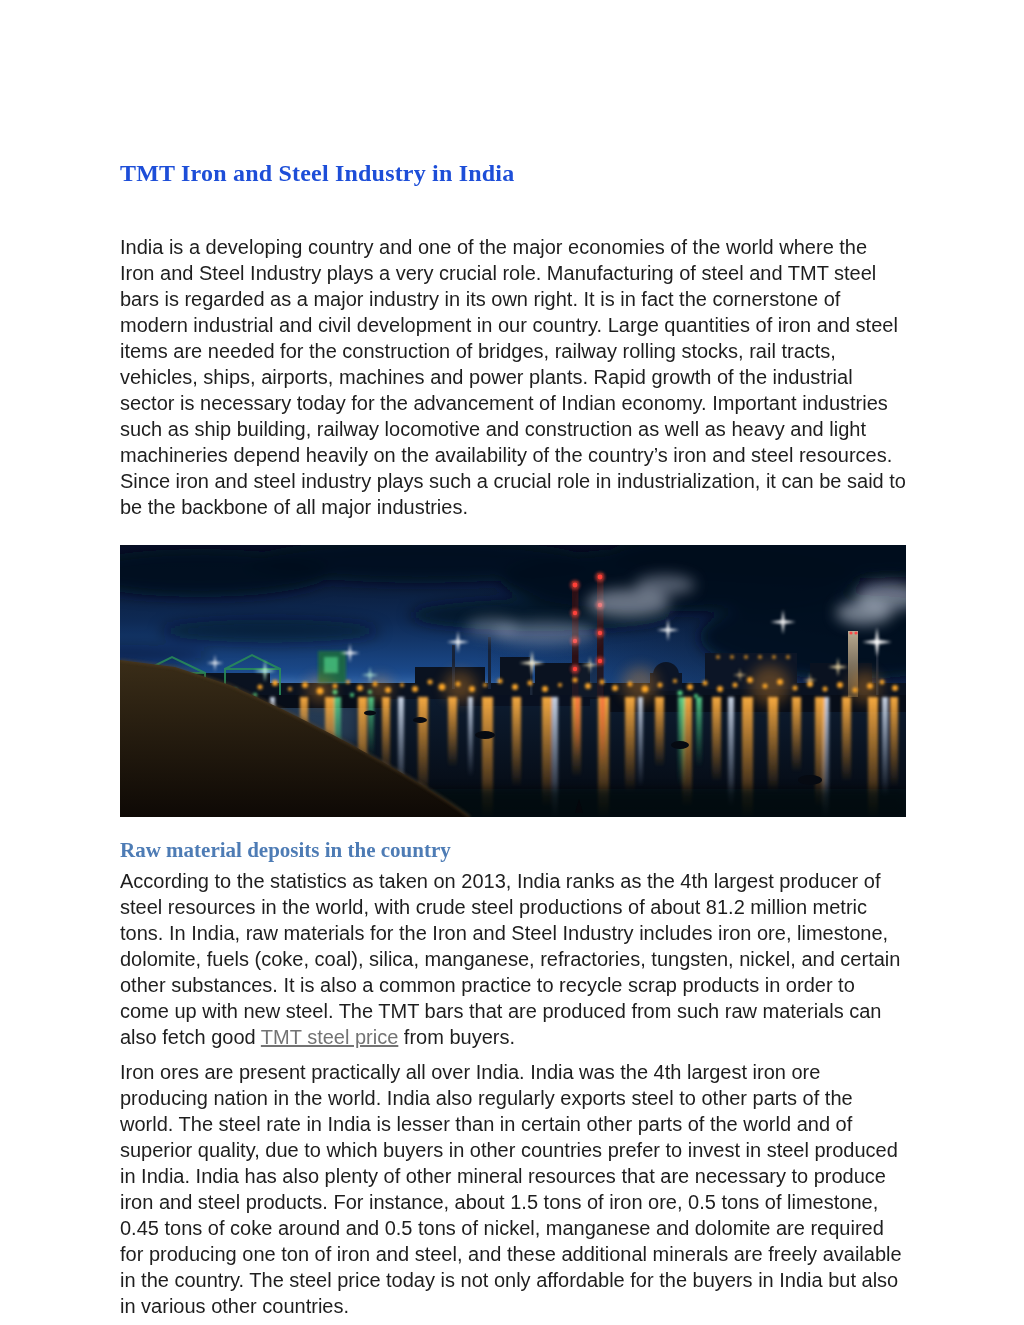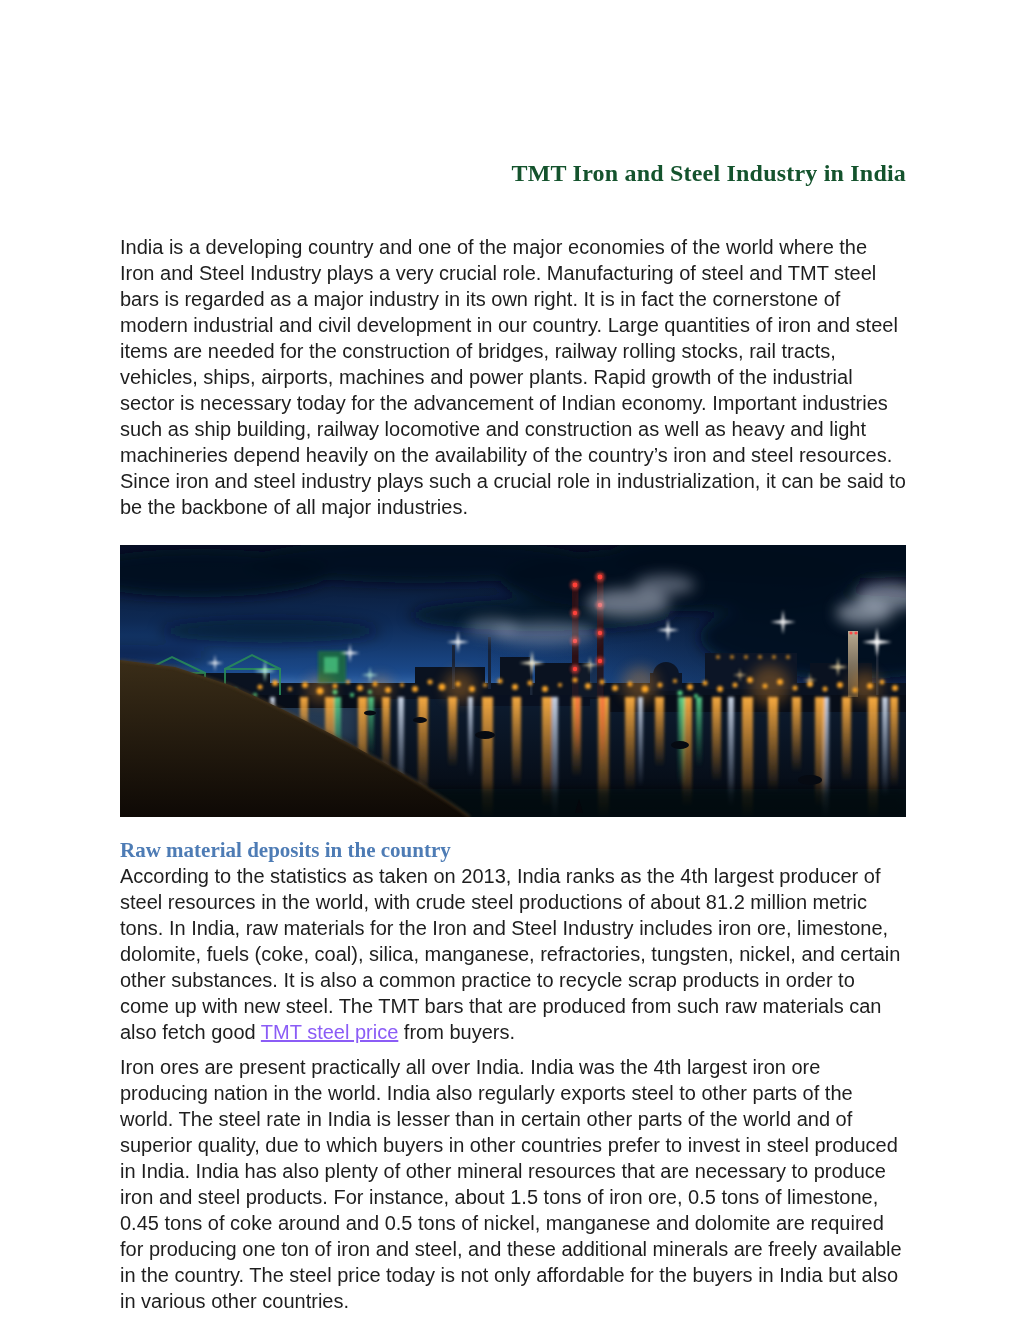--- a/index.html
+++ b/index.html
@@ -6,41 +6,41 @@
   html,body { background:#ffffff; }
   body {
     width:1024px; height:1325px; overflow:hidden; position:relative;
     font-family:"Liberation Sans", sans-serif;
   }
   .content {
     position:absolute; left:120px; top:160px; width:786px;
   }
   .doc-title {
     font-family:"Liberation Serif", "DejaVu Serif", serif;
-    font-size:24px; font-weight:bold; color:#14532d;
-    text-align:right; letter-spacing:0.2px;
+    font-size:24px; font-weight:bold; color:#1d4ed8;
+    text-align:left; letter-spacing:0.2px;
     margin-bottom:47px;
   }
   p.body-text {
     font-size:20px; line-height:26px; color:#1e1e1e;
     text-align:left;
   }
   .photo-figure {
     width:786px; height:272px; margin-top:25px; overflow:hidden;
     line-height:0; background:#0a1428;
   }
   .photo-figure svg { display:block; }
   .section-heading {
     font-family:"Liberation Serif", "DejaVu Serif", serif;
     font-size:21px; font-weight:bold; color:#4e7cb5;
-    margin-top:21px; 
+    margin-top:21px; margin-bottom:5px;
   }
   .para-gap { margin-top:9px; }
   a.doc-link {
-    color:#8b5cf6; text-decoration:underline; cursor:pointer;
+    color:#737373; text-decoration:underline; cursor:pointer;
   }
 </style>
 </head>
 <body>
 
 <div class="content">
 
   <h1 class="doc-title">TMT Iron and Steel Industry in India</h1>
 
   <p class="body-text">India is a developing country and one of the major economies of the world where the Iron and Steel Industry plays a very crucial role. Manufacturing of steel and TMT steel bars is regarded as a major industry in its own right. It is in fact the cornerstone of modern industrial and civil development in our country. Large quantities of iron and steel items are needed for the construction of bridges, railway rolling stocks, rail tracts, vehicles, ships, airports, machines and power plants. Rapid growth of the industrial sector is necessary today for the advancement of Indian economy. Important industries such as ship building, railway locomotive and construction as well as heavy and light machineries depend heavily on the availability of the country’s iron and steel resources. Since iron and steel industry plays such a crucial role in industrialization, it can be said to be the backbone of all major industries.</p>

